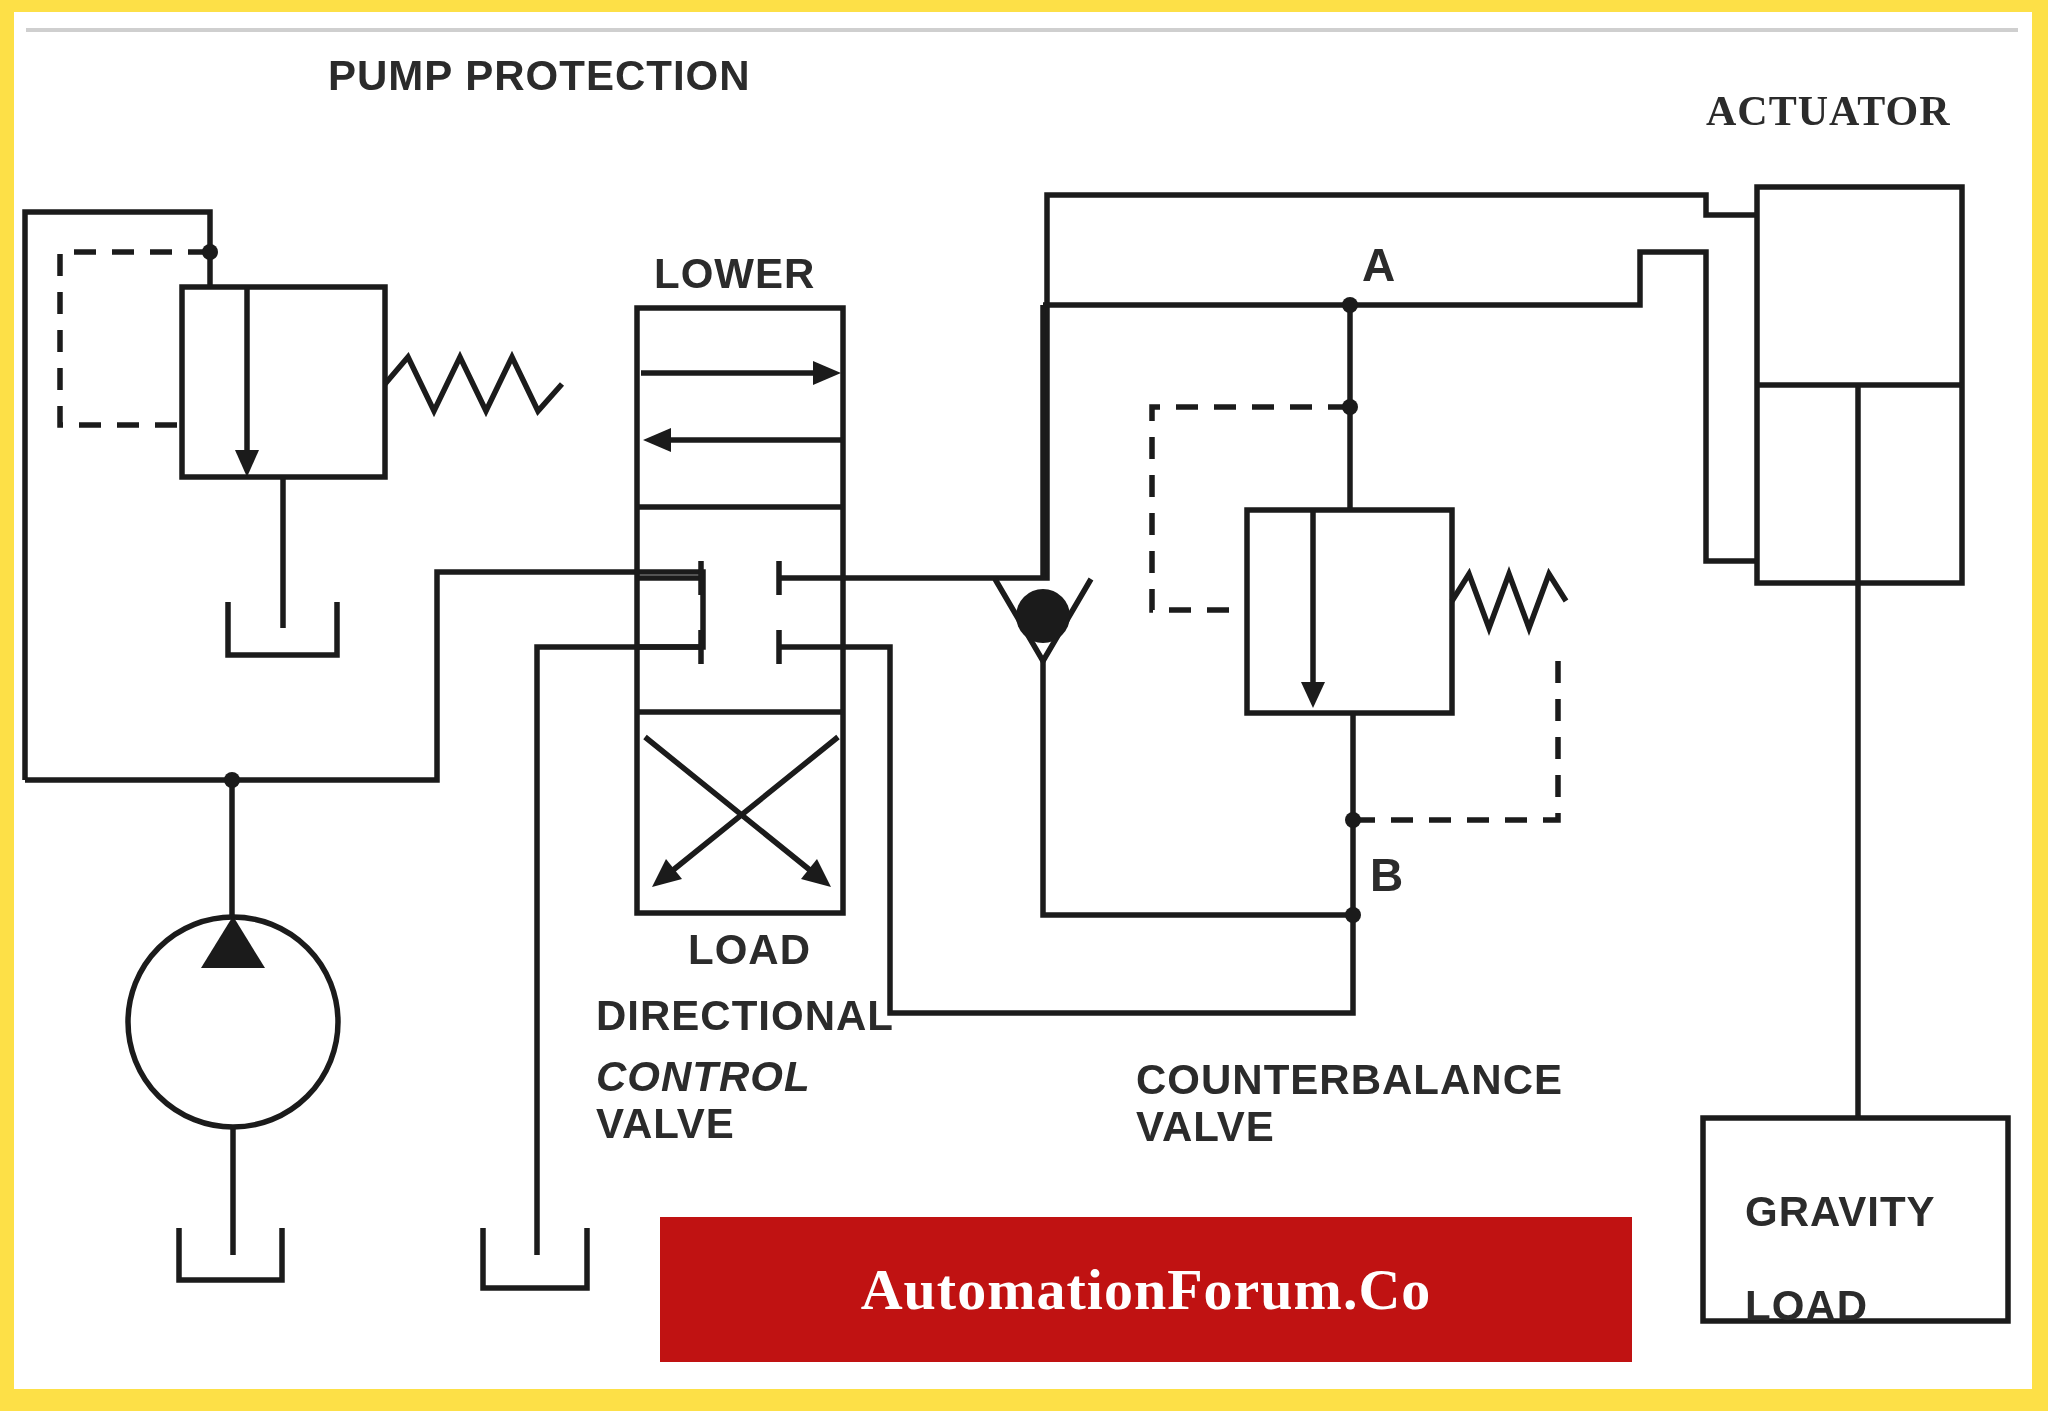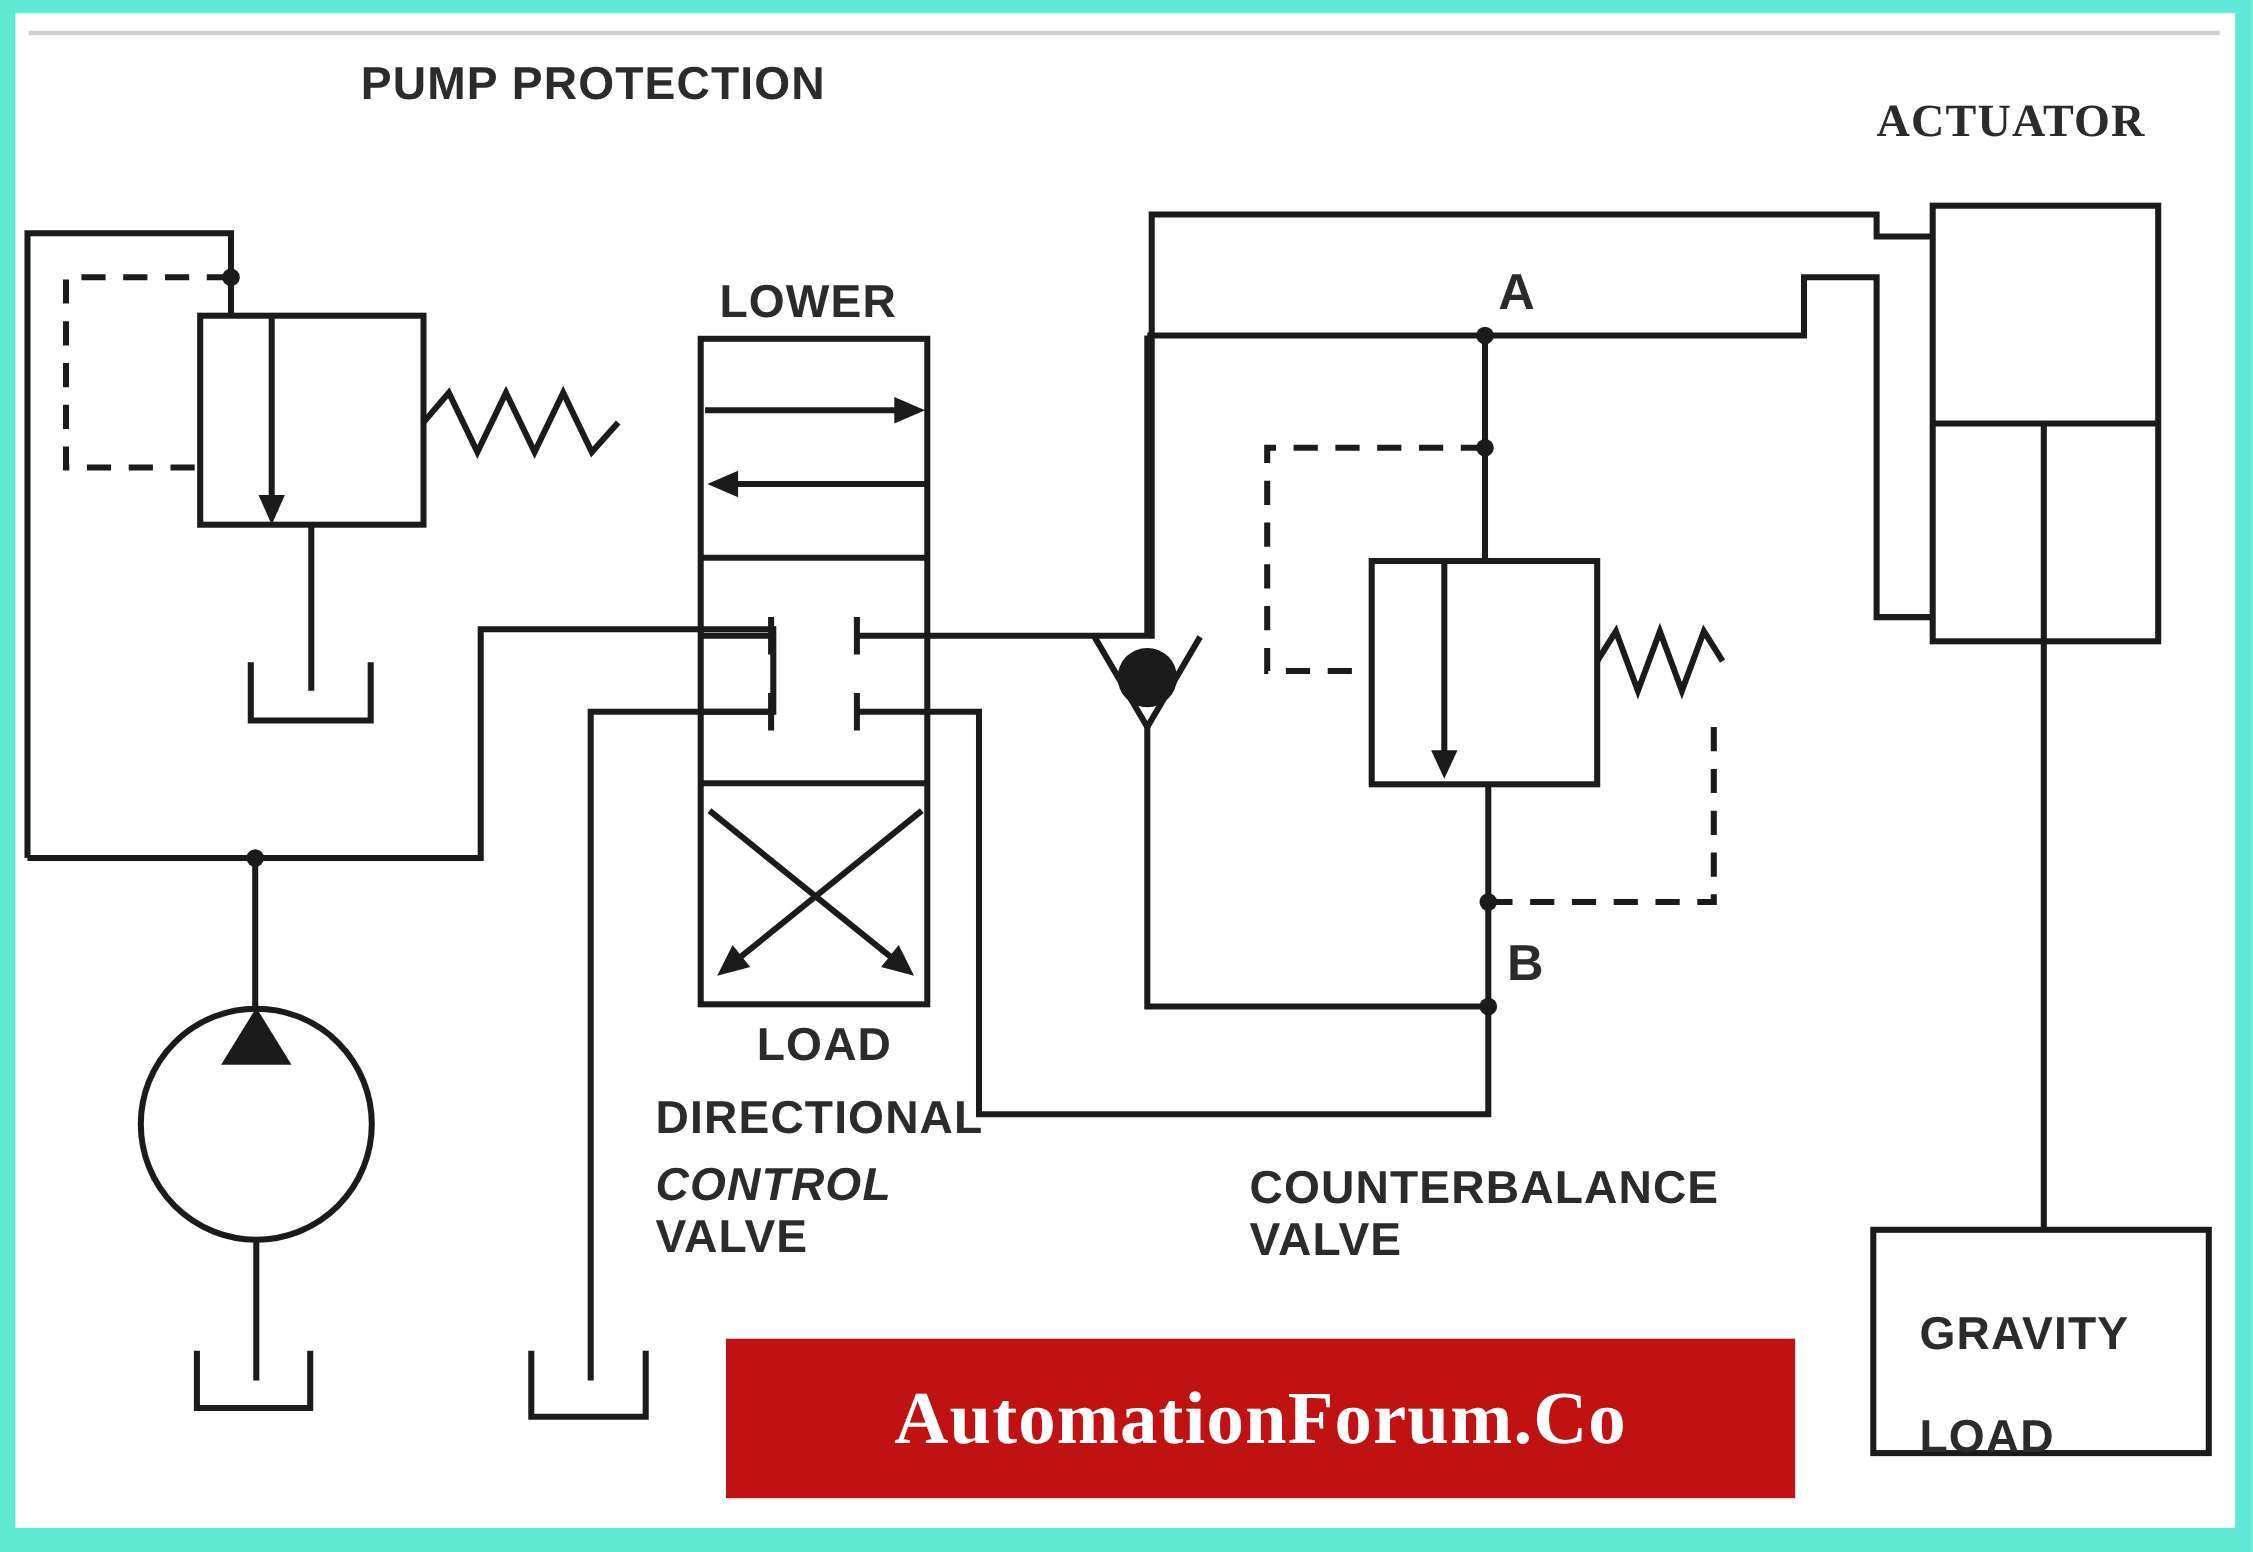--- a/index.html
+++ b/index.html
@@ -1,18 +1,18 @@
 <!DOCTYPE html>
 <html><head>
 <meta charset="utf-8">
 <style>
   html,body{margin:0;padding:0;background:#e8e8e8;}
   #canvas{
     position:relative;width:2048px;height:1411px;
-    background:#5eead4;overflow:hidden;
+    background:#fde047;overflow:hidden;
     font-family:"Liberation Sans", sans-serif;
   }
   #panel{
     position:absolute;left:14px;top:12px;width:2018px;height:1377px;
     background:#ffffff;
   }
   #schematic{position:absolute;left:0;top:0;width:2048px;height:1411px;}
   .lbl{
     position:absolute;color:#2b2b2b;font-weight:700;
     font-size:42px;line-height:47px;letter-spacing:1px;white-space:pre;
@@ -21,21 +21,21 @@
   #scan-shadow{
     position:absolute;left:26px;top:28px;width:1992px;height:4px;
     background:#b5b5b5;opacity:.65;
   }
   #banner{
     position:absolute;left:660px;top:1217px;width:972px;height:145px;
     background:#c01212;display:flex;align-items:center;justify-content:center;
   }
   #banner-text{
     color:#ffffff;font-family:"Liberation Serif", serif;font-weight:700;
-    font-size:68px;letter-spacing:1px;white-space:pre;
+    font-size:58px;letter-spacing:1px;white-space:pre;
   }
 </style>
 </head>
 <body>
 
 <div id="canvas">
   <div id="panel"></div>
   <div id="scan-shadow"></div>
 
   <svg id="schematic" viewBox="0 0 2048 1411" xmlns="http://www.w3.org/2000/svg">

